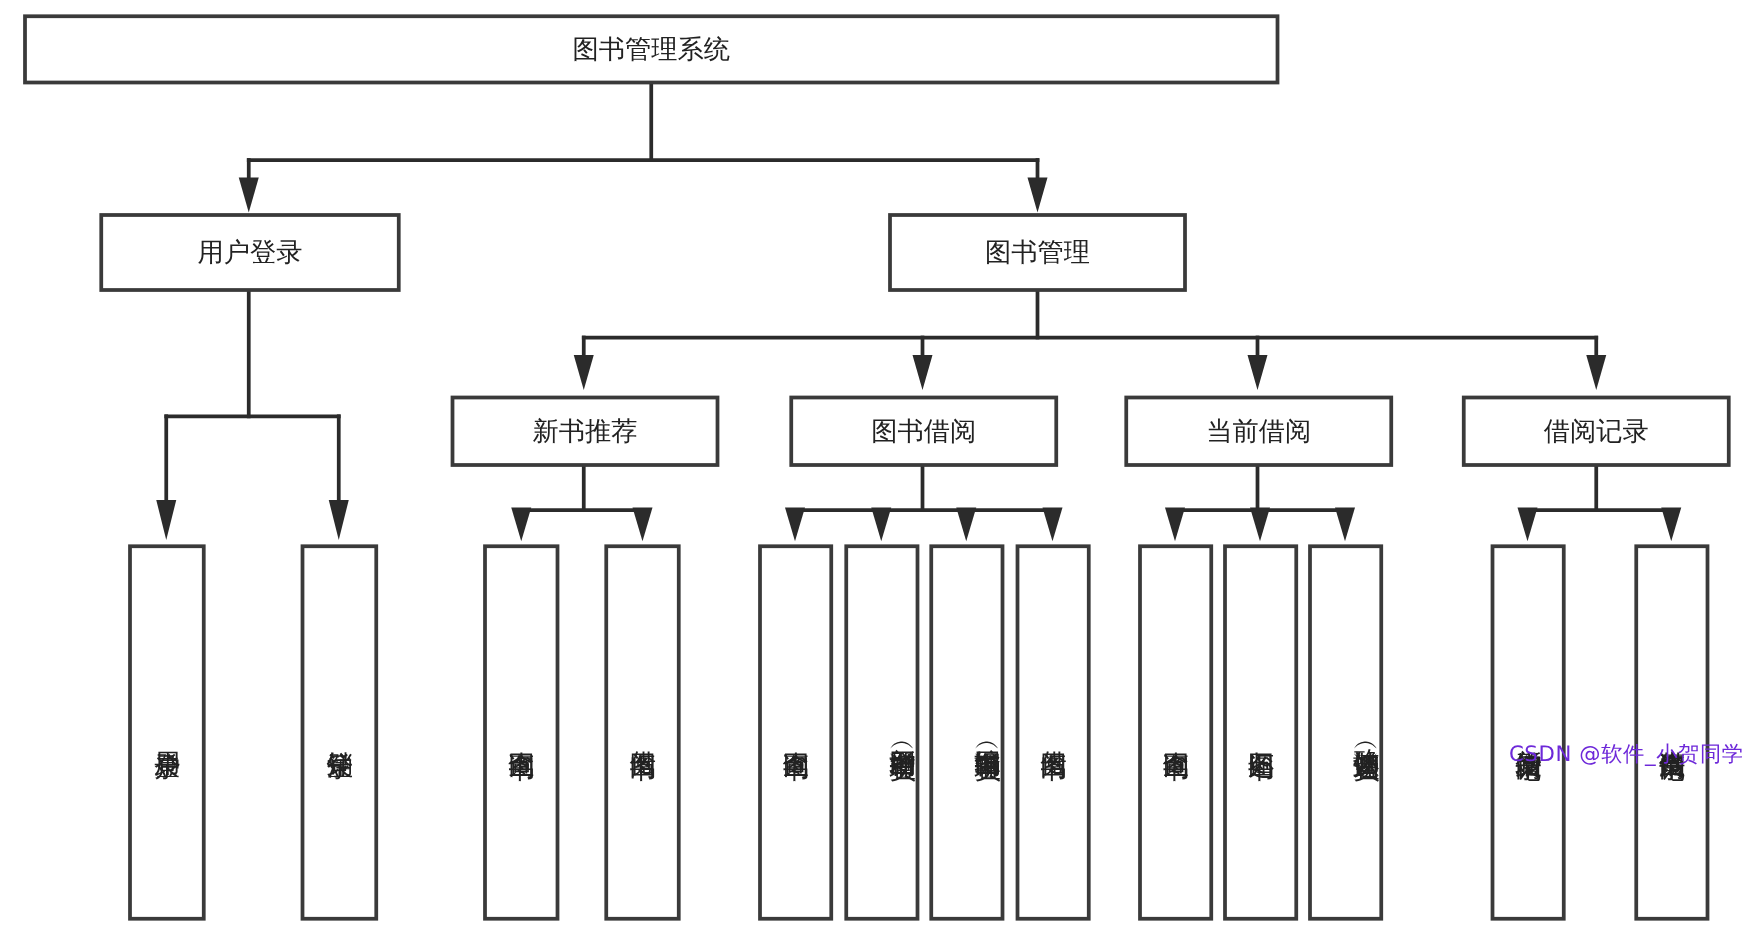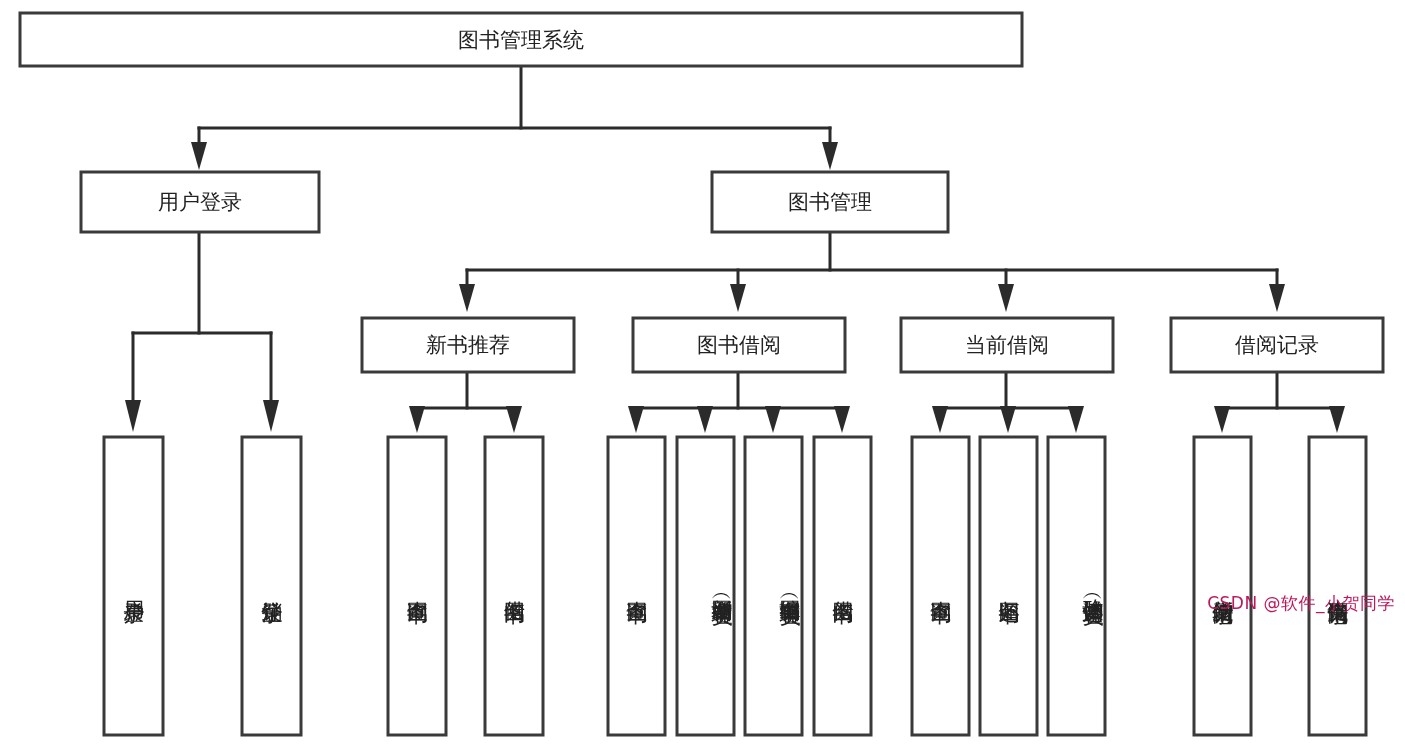--- a/index.html
+++ b/index.html
@@ -47,21 +47,21 @@
     fill: #222222;
     text-anchor: middle;
     dominant-baseline: middle;
   }
   .watermark-text {
     position: absolute;
     right: 10px;
     bottom: 6px;
     font-family: "DejaVu Sans", "Liberation Sans", sans-serif;
     font-size: 17px;
-    color: #be185d;
+    color: #6d28d9;
     white-space: nowrap;
     letter-spacing: 0.5px;
   }
   .vlabel {
     position: absolute;
     display: flex;
     align-items: center;
     justify-content: center;
     writing-mode: vertical-rl;
     text-orientation: upright;

